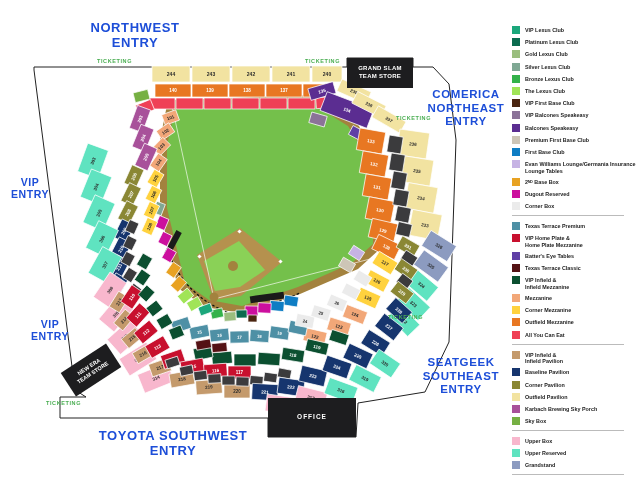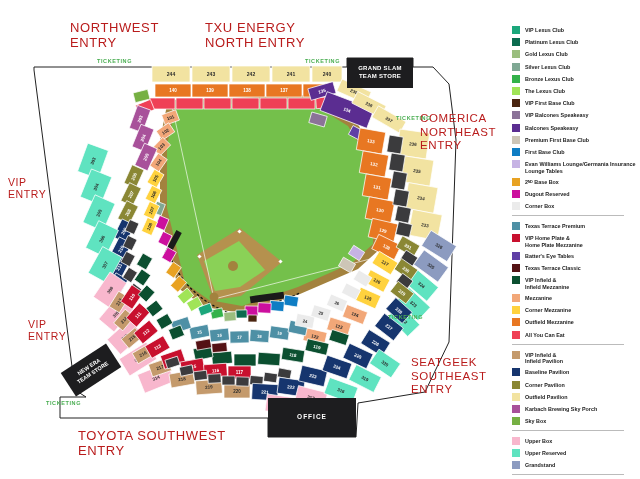--- a/index.html
+++ b/index.html
@@ -1,18 +1,18 @@
 <!DOCTYPE html>
 <html><head>
 <meta charset="utf-8">
 <style>
   html,body{margin:0;padding:0;background:#fff;font-family:"Liberation Sans",sans-serif;}
   #stage{position:relative;width:640px;height:479px;background:#fff;overflow:hidden;}
   #mapsvg{position:absolute;left:0;top:0;}
-  .entry{position:absolute;font-weight:normal;color:#b91c1c;
+  .entry{position:absolute;font-weight:bold;color:#1d4ed8;text-align:center;
          white-space:pre-line;line-height:1.18;letter-spacing:.6px;}
   .entry-lg{font-size:13px;}
   .entry-md{font-size:11.5px;}
   .entry-sm{font-size:10.5px;}
   .ticketing{position:absolute;font-size:5.5px;font-weight:bold;color:#4aae52;letter-spacing:.6px;}
   .blackbox{position:absolute;background:#1d1d1f;color:#fff;font-weight:bold;text-align:center;
             display:flex;align-items:center;justify-content:center;white-space:pre-line;line-height:1.3;}
   #grandslam{left:347px;top:58px;width:66px;height:30px;font-size:6px;letter-spacing:.3px;}
   #newera{left:64px;top:356px;width:54px;height:28px;font-size:5.5px;transform:rotate(-33deg);}
   #office{left:268px;top:398px;width:88px;height:39px;font-size:6.5px;letter-spacing:1px;}
@@ -678,23 +678,21 @@
         </g>
         <g transform="rotate(34 385 363.5)">
           <rect x="372" y="355" width="26" height="17" fill="#5FE3C0" stroke="#ffffff" stroke-width="0.7"></rect>
           <text x="385" y="365.2" text-anchor="middle" font-family="&quot;Liberation Sans&quot;,sans-serif" font-weight="bold" font-size="4.5" fill="#2b2b2b">320</text>
         </g>
       </g>
   </svg>
 
   <div class="entry entry-lg" style="left:70px;top:20px;width:130px;">NORTHWEST
 ENTRY</div>
-  <div class="entry entry-lg" style="left:205px;top:20px;width:150px;">TXU ENERGY
-NORTH ENTRY</div>
-  <div class="entry entry-md" style="left:420px;top:88px;width:92px;margin-top:24px;">COMERICA
+  <div class="entry entry-md" style="left:420px;top:88px;width:92px;">COMERICA
 NORTHEAST
 ENTRY</div>
   <div class="entry entry-md" style="left:411px;top:356px;width:100px;">SEATGEEK
 SOUTHEAST
 ENTRY</div>
   <div class="entry entry-lg" style="left:78px;top:428px;width:190px;">TOYOTA SOUTHWEST
 ENTRY</div>
   <div class="entry entry-sm" style="left:8px;top:176px;width:44px;">VIP
 ENTRY</div>
   <div class="entry entry-sm" style="left:28px;top:318px;width:44px;">VIP

